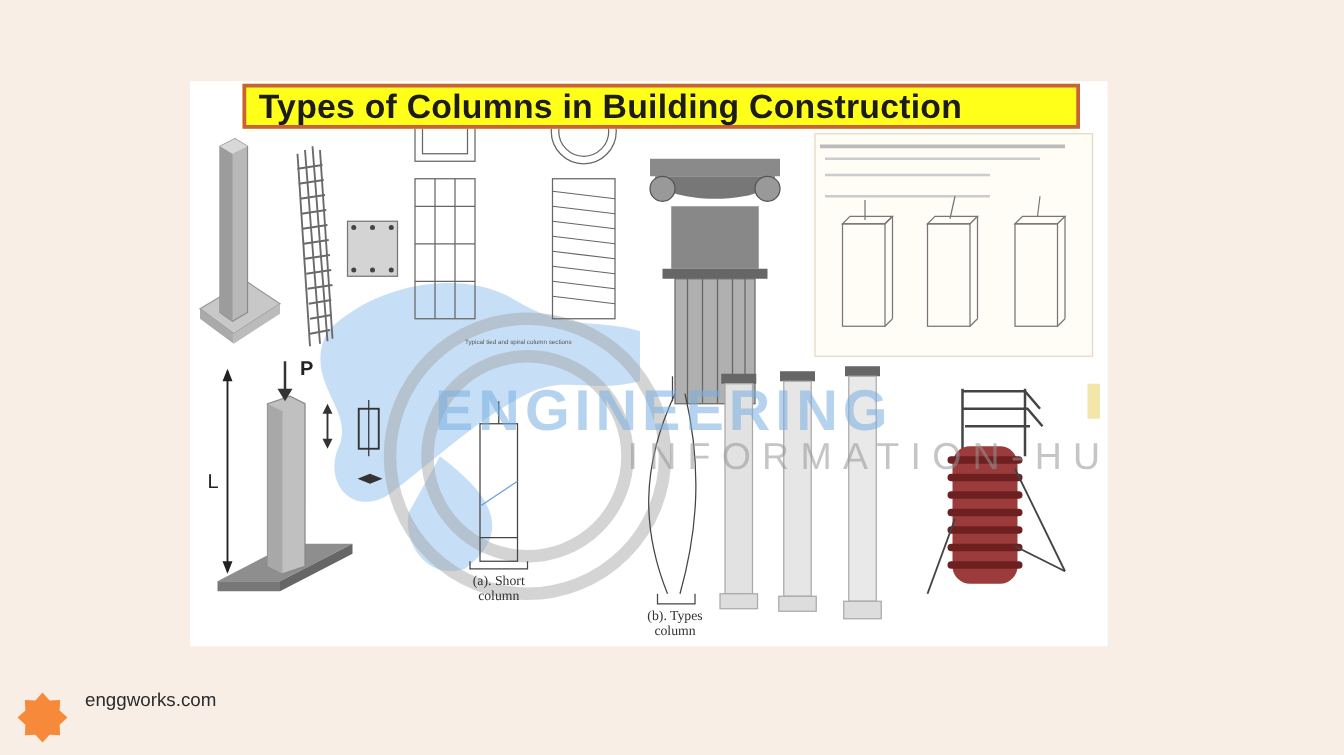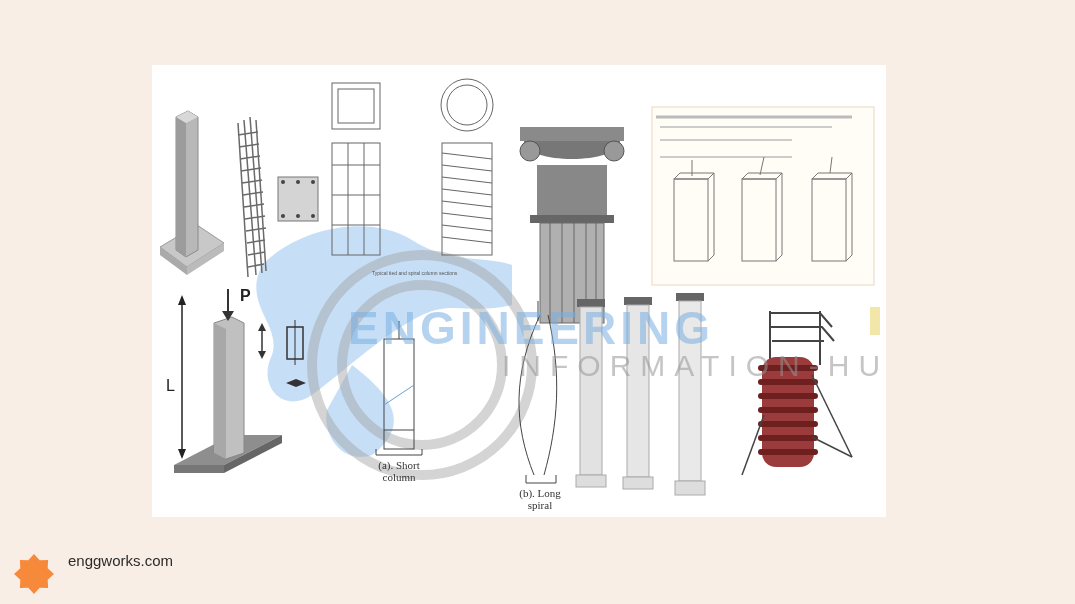--- a/index.html
+++ b/index.html
@@ -212,28 +212,31 @@
           <rect x="606" y="370" width="60" height="6" rx="3"></rect>
           <rect x="606" y="384" width="60" height="6" rx="3"></rect>
         </g>
       <line x1="612" y1="350" x2="590" y2="410" stroke="#444" stroke-width="1.5"></line>
       <line x1="660" y1="310" x2="700" y2="392" stroke="#444" stroke-width="1.5"></line>
       <line x1="660" y1="372" x2="700" y2="392" stroke="#444" stroke-width="1.5"></line>
       <rect x="718" y="242" width="10" height="28" fill="#f2e6a8"></rect>
     </g>
   </svg>
 
+  <div class="title-banner">
+    <span>Types of Columns in Building Construction</span>
+  </div>
 
   <div class="watermark-main">ENGINEERING</div>
   <div class="watermark-sub">INFORMATION-HUB</div>
 
   <div class="lbl" style="left:88px; top:222px; font-weight:bold;">P</div>
   <div class="lbl" style="left:14px; top:312px;">L</div>
   <div class="cap" style="left:216px; top:394px; width:62px;">(a). Short column</div>
-  <div class="cap" style="left:356px; top:422px; width:64px;">(b). Long spiral</div>
+  <div class="cap" style="left:356px; top:422px; width:64px;">(b). Types column</div>
 </div>
 
 <div class="source">
   <svg width="44" height="44" viewBox="0 0 44 44">
     <polygon points="22,2 27.7,8.3 36.1,7.9 35.7,16.3 42,22 35.7,27.7 36.1,36.1 27.7,35.7 22,42 16.3,35.7 7.9,36.1 8.3,27.7 2,22 8.3,16.3 7.9,7.9 16.3,8.3" fill="#f7893b"></polygon>
   </svg>
   <span class="source-name">enggworks.com</span>
 </div>
 
 </body></html>

